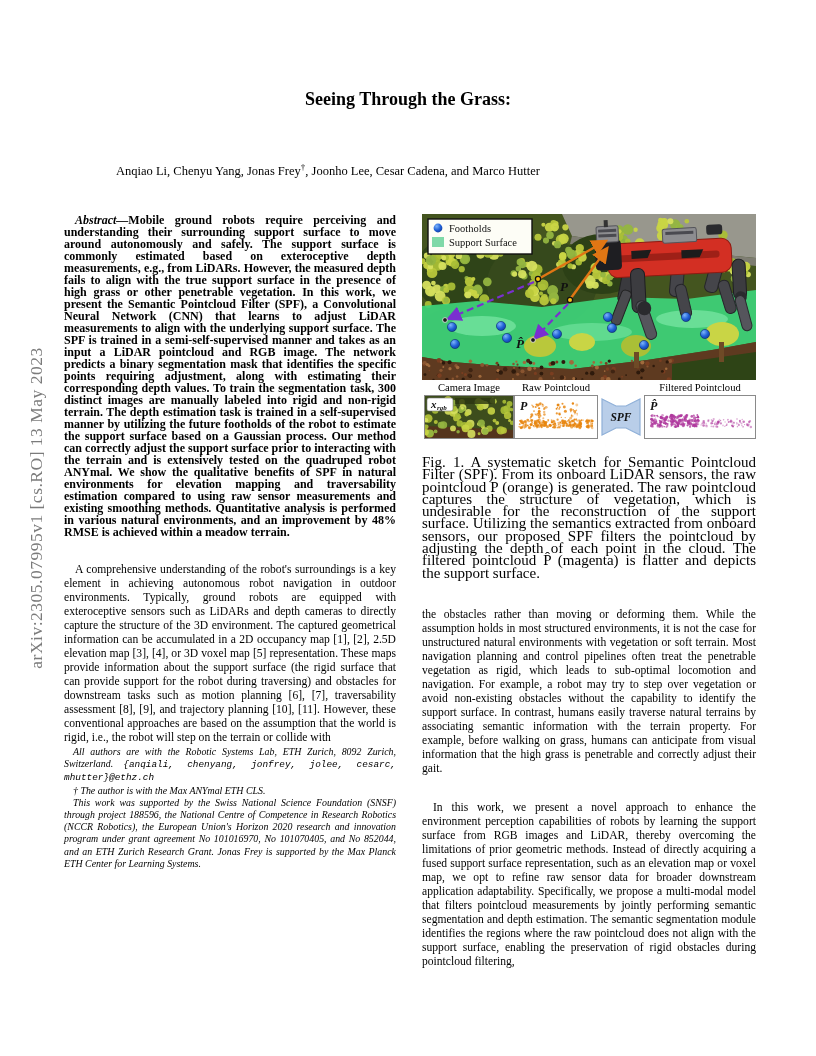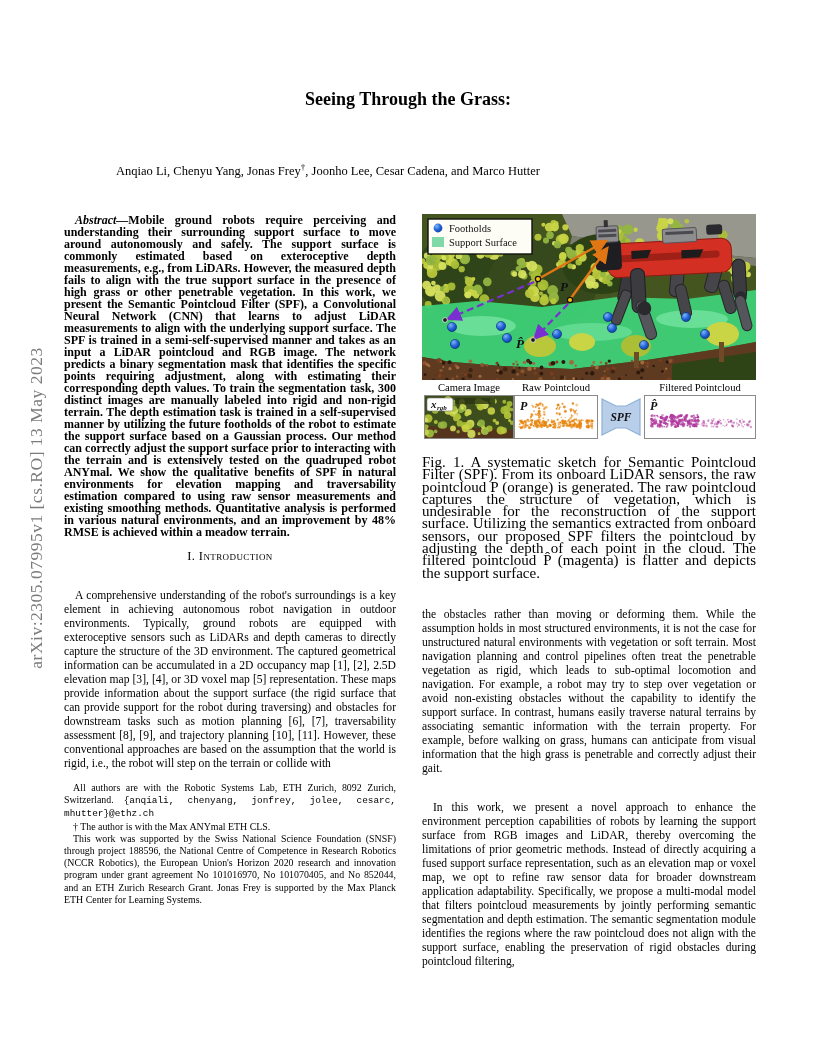--- a/index.html
+++ b/index.html
@@ -29,21 +29,21 @@
   }
   .abstract .abs-label { font-style:italic; }
   .section-heading {
     text-align:center; font-variant:small-caps; font-size:12.5px;
     margin-top:11px; letter-spacing:0.4px;
   }
   .body-par {
     font-size:11.6px; line-height:14px; text-align:justify; margin-top:25px;
   }
   .indent { text-indent:11px; }
-  .footnote-block { margin-top:11px; font-size:9.9px; line-height:12.2px; text-align:justify; }
+  .footnote-block { margin-top:1px; font-size:9.9px; line-height:12.2px; text-align:justify;font-style:italic; }
   .footnote-block p { text-indent:9px; }
   .mono { font-family:"Liberation Mono", monospace; font-size:9.4px; letter-spacing:0; }
   
   .fig-photo { display:block; width:334px; height:166px; }
   .fig-strip { position:relative; width:334px; height:58px; margin-top:2px; }
   .strip-label { position:absolute; top:0; font-size:10.6px; text-align:center; }
   .strip-box { position:absolute; top:13px; height:44px; background:#fff; border:1px solid #8a8a8a; }
   .strip-box svg { display:block; width:100%; height:100%; }
   .spf-wrap { position:absolute; top:16px; left:179px; width:40px; height:38px; }
   .fig-caption {
@@ -60,21 +60,20 @@
   <div class="title-line">Seeing Through the Grass:</div>
 </div>
 <div class="authors">
   <span>Anqiao Li, Chenyu Yang, Jonas Frey</span><sup>†</sup><span>, Joonho Lee, Cesar Cadena, and Marco Hutter</span>
 </div>
 
 <div class="col col-left">
   <div class="abstract">
     <span class="abs-label">Abstract—</span><span>Mobile ground robots require perceiving and understanding their surrounding support surface to move around autonomously and safely. The support surface is commonly estimated based on exteroceptive depth measurements, e.g., from LiDARs. However, the measured depth fails to align with the true support surface in the presence of high grass or other penetrable vegetation. In this work, we present the Semantic Pointcloud Filter (SPF), a Convolutional Neural Network (CNN) that learns to adjust LiDAR measurements to align with the underlying support surface. The SPF is trained in a semi-self-supervised manner and takes as an input a LiDAR pointcloud and RGB image. The network predicts a binary segmentation mask that identifies the specific points requiring adjustment, along with estimating their corresponding depth values. To train the segmentation task, 300 distinct images are manually labeled into rigid and non-rigid terrain. The depth estimation task is trained in a self-supervised manner by utilizing the future footholds of the robot to estimate the support surface based on a Gaussian process. Our method can correctly adjust the support surface prior to interacting with the terrain and is extensively tested on the quadruped robot ANYmal. We show the qualitative benefits of SPF in natural environments for elevation mapping and traversability estimation compared to using raw sensor measurements and existing smoothing methods. Quantitative analysis is performed in various natural environments, and an improvement by 48% RMSE is achieved within a meadow terrain.</span>
   </div>
-  <div class="section-heading">I. Introduction</div>
   <div class="body-par indent">A comprehensive understanding of the robot's surroundings is a key element in achieving autonomous robot navigation in outdoor environments. Typically, ground robots are equipped with exteroceptive sensors such as LiDARs and depth cameras to directly capture the structure of the 3D environment. The captured geometrical information can be accumulated in a 2D occupancy map [1], [2], 2.5D elevation map [3], [4], or 3D voxel map [5] representation. These maps provide information about the support surface (the rigid surface that can provide support for the robot during traversing) and obstacles for downstream tasks such as motion planning [6], [7], traversability assessment [8], [9], and trajectory planning [10], [11]. However, these conventional approaches are based on the assumption that the world is rigid, i.e., the robot will step on the terrain or collide with</div>
   <div class="footnote-block">
     <p><span>All authors are with the Robotic Systems Lab, ETH Zurich, 8092 Zurich, Switzerland. </span><span class="mono">{anqiali, chenyang, jonfrey, jolee, cesarc, mhutter}@ethz.ch</span></p>
     <p>† The author is with the Max ANYmal ETH CLS.</p>
     <p>This work was supported by the Swiss National Science Foundation (SNSF) through project 188596, the National Centre of Competence in Research Robotics (NCCR Robotics), the European Union's Horizon 2020 research and innovation program under grant agreement No 101016970, No 101070405, and No 852044, and an ETH Zurich Research Grant. Jonas Frey is supported by the Max Planck ETH Center for Learning Systems.</p>
   </div>
 </div>
 
 <div class="col col-right">
 

